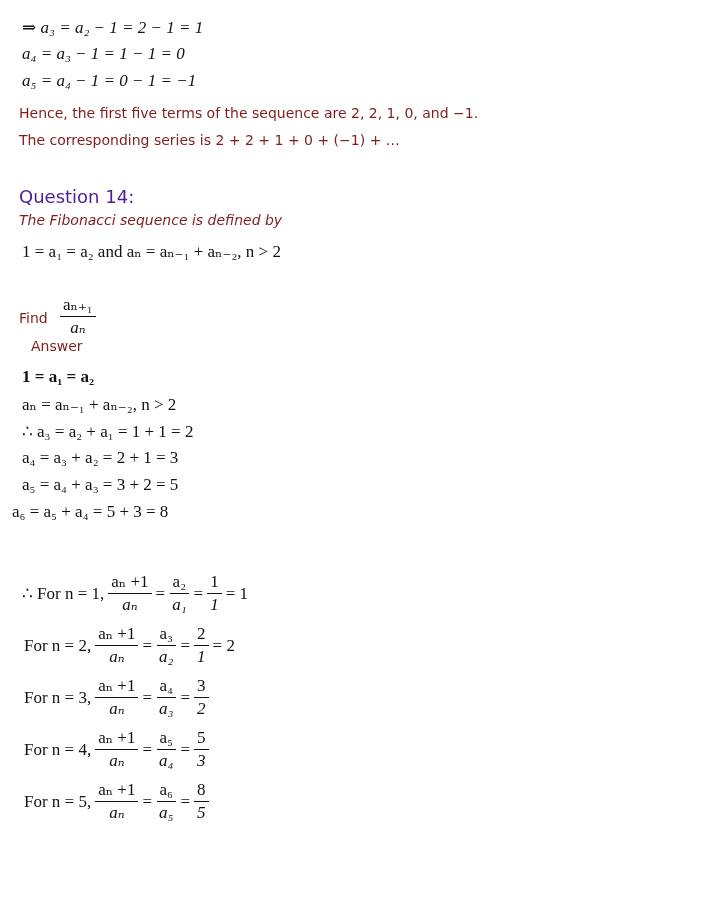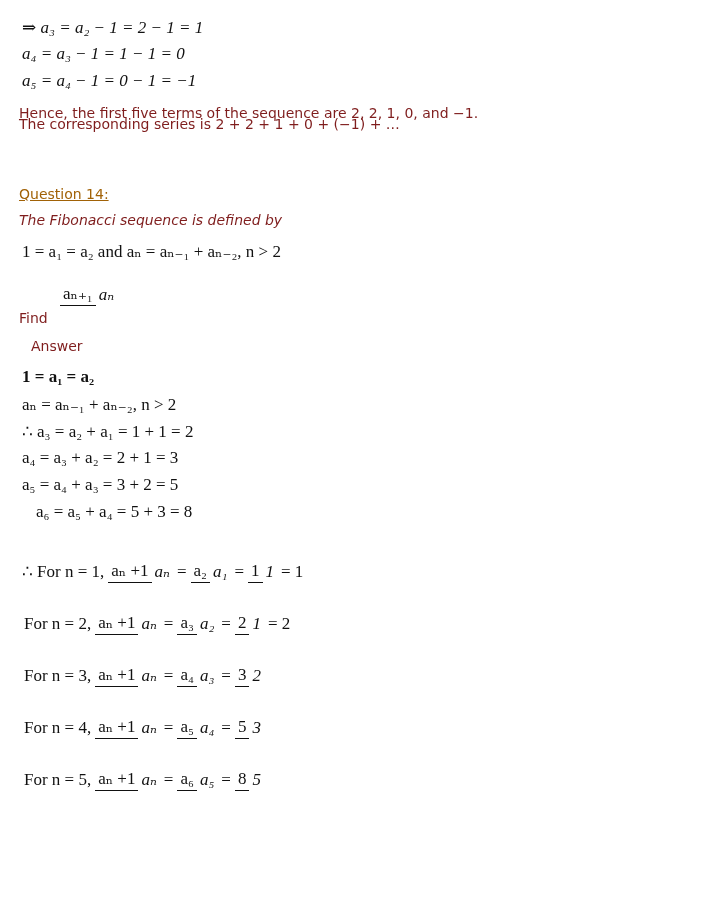--- a/index.html
+++ b/index.html
@@ -1,54 +1,54 @@
 <!DOCTYPE html>
 <html><head>
 <meta charset="utf-8">
 <style>
   html, body { margin:0; padding:0; background:#ffffff; }
   body { width:728px; height:913px; position:relative; overflow:hidden; color:#222; }
   .serif { font-family: "Liberation Serif", "DejaVu Serif", serif; font-size:17px; color:#111; }
   .sans { font-family: "DejaVu Sans", "Liberation Sans", sans-serif; font-size:14px; color:#7f1d1d; }
   .abs { position:absolute; white-space:nowrap; }
-  .q { color:#a16207; font-size:14px;text-decoration:underline; }
+  .q { color:#4c1d95; font-size:18px; }
   .b { font-weight:bold; }
   .i { font-style:italic; }
-  .frac { display:inline-flex; flex-direction:row; align-items:center; vertical-align:middle; margin:5px 2px; }
+  .frac { display:inline-flex; flex-direction:column; align-items:center; vertical-align:middle; margin:16px 2px; }
   .frac .num { border-bottom:1px solid #111; padding:0 3px; line-height:22px; }
   .frac .den { padding:0 3px; line-height:22px;font-style:italic; }
   .row { display:flex; align-items:center; gap:2px; }
 </style>
 </head>
 <body>
 
 <div class="abs serif i" style="left:22px;top:17px;">⇒ a₃ = a₂ − 1 = 2 − 1 = 1</div>
 <div class="abs serif i" style="left:22px;top:44px;">a₄ = a₃ − 1 = 1 − 1 = 0</div>
 <div class="abs serif i" style="left:22px;top:71px;">a₅ = a₄ − 1 = 0 − 1 = −1</div>
 <div class="abs sans" style="left:19px;top:105px;">Hence, the first five terms of the sequence are 2, 2, 1, 0, and −1.</div>
-<div class="abs sans" style="left:19px;top:116px;">The corresponding series is 2 + 2 + 1 + 0 + (−1) + …</div>
+<div class="abs sans" style="left:19px;top:132px;">The corresponding series is 2 + 2 + 1 + 0 + (−1) + …</div>
 
 <div class="abs sans q" style="left:19px;top:186px;">Question 14:</div>
 <div class="abs sans" style="left:19px;top:212px;font-style:italic;">The Fibonacci sequence is defined by</div>
 <div class="abs serif" style="left:22px;top:241px;">1 = a₁ = a₂ and aₙ = aₙ₋₁ + aₙ₋₂, n &gt; 2</div>
 <div class="abs sans" style="left:19px;top:310px;">Find</div>
 <div class="abs serif row" style="left:58px;top:278px;">
   <span class="frac">
     <span class="num">aₙ₊₁</span>
     <span class="den">aₙ</span>
   </span>
 </div>
 
 <div class="abs sans" style="left:19px;top:338px;margin-left:12px;">Answer</div>
 <div class="abs serif b" style="left:22px;top:367px;">1 = a₁ = a₂</div>
 <div class="abs serif" style="left:22px;top:394px;">aₙ = aₙ₋₁ + aₙ₋₂, n &gt; 2</div>
 <div class="abs serif" style="left:22px;top:421px;">∴ a₃ = a₂ + a₁ = 1 + 1 = 2</div>
 <div class="abs serif" style="left:22px;top:448px;">a₄ = a₃ + a₂ = 2 + 1 = 3</div>
 <div class="abs serif" style="left:22px;top:475px;">a₅ = a₄ + a₃ = 3 + 2 = 5</div>
-<div class="abs serif" style="left:36px;top:502px;">a₆ = a₅ + a₄ = 5 + 3 = 8</div>
+<div class="abs serif" style="left:12px;top:502px;">a₆ = a₅ + a₄ = 5 + 3 = 8</div>
 
 <div class="abs serif row" style="left:22px;top:555px;">
   <span>∴ For n = 1,</span>
   <span class="frac">
       <span class="num">aₙ +1</span>
       <span class="den">aₙ</span>
     </span>=
   <span class="frac">
       <span class="num">a₂</span>
       <span class="den">a₁</span>

